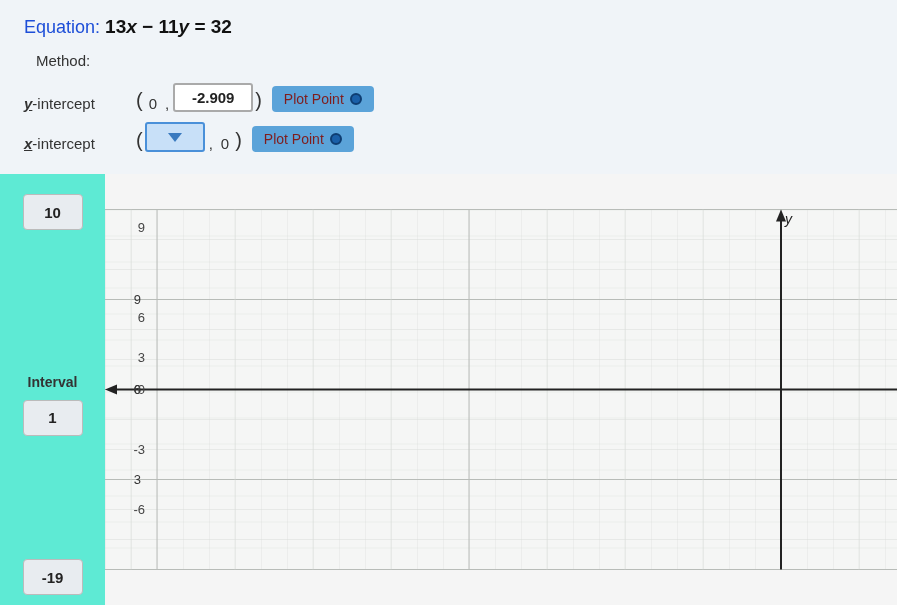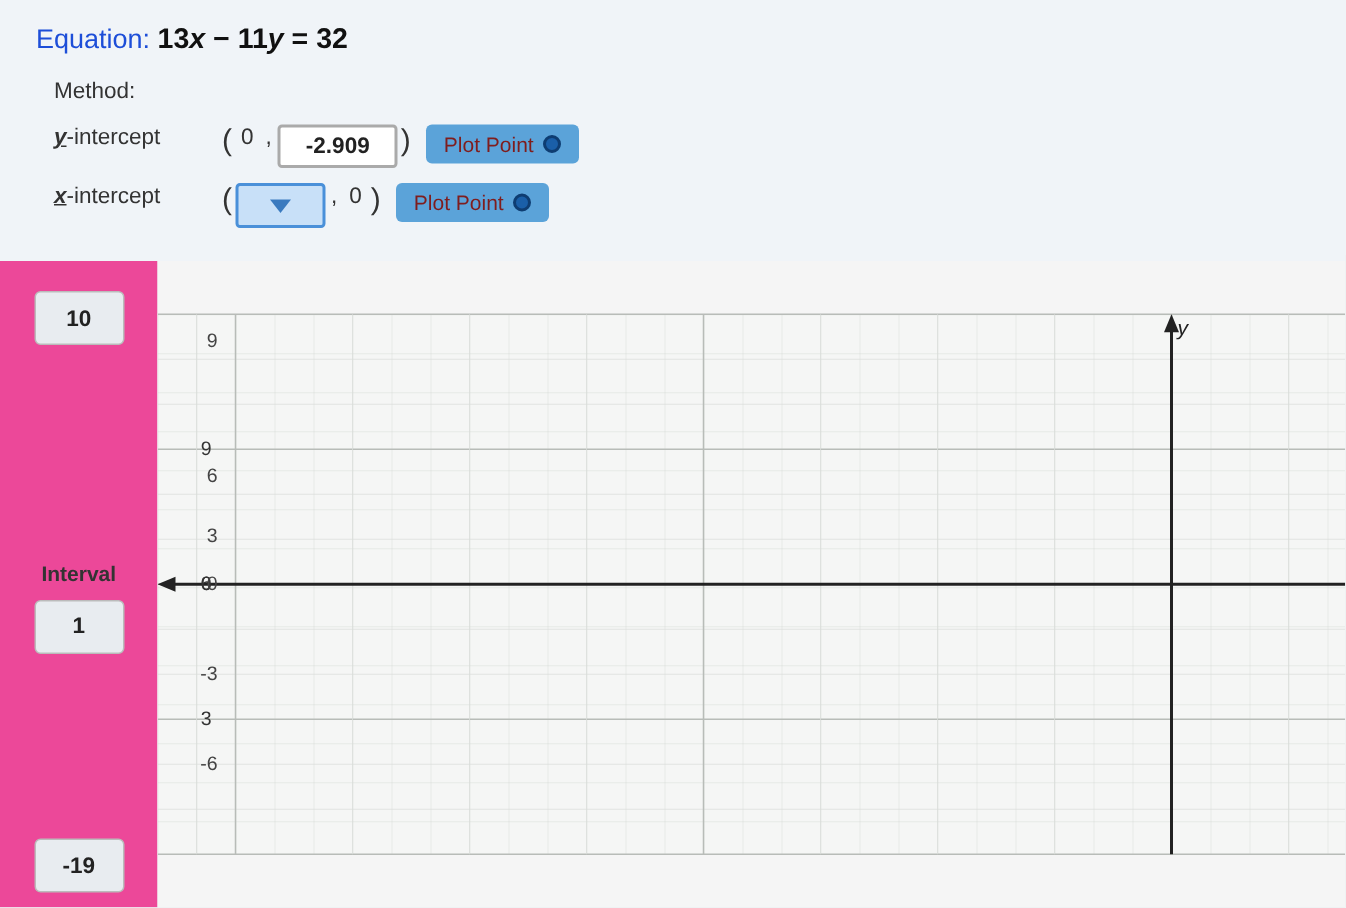--- a/index.html
+++ b/index.html
@@ -68,23 +68,23 @@
       right: 8px;
       top: 50%;
       transform: translateY(-50%);
       font-size: 12px;
       color: #555;
       pointer-events: none;
     }
 
     .intercept-row {
       display: flex;
-      align-items: flex-start;
+      align-items: flex-end;
       margin-bottom: 10px;
-      margin-left: 12px;
+      margin-left: 0;
       font-size: 15px;
       color: #333;
     }
     .intercept-label {
       min-width: 110px;
       font-size: 15px;
       color: #333;
     }
     .intercept-label span {
       text-decoration: underline;
@@ -155,21 +155,21 @@
       border: 2px solid #0e3d72;
     }
 
     .bottom-panel {
       display: flex;
       flex: 1;
       overflow: hidden;
     }
 
     .left-controls {
-      background: #ec4899;
+      background: #5eead4;
       width: 105px;
       flex-shrink: 0;
       display: flex;
       flex-direction: column;
       align-items: center;
       padding: 20px 10px 10px 10px;
       gap: 10px;
     }
     .number-box {
       background: #e8ecf0;

